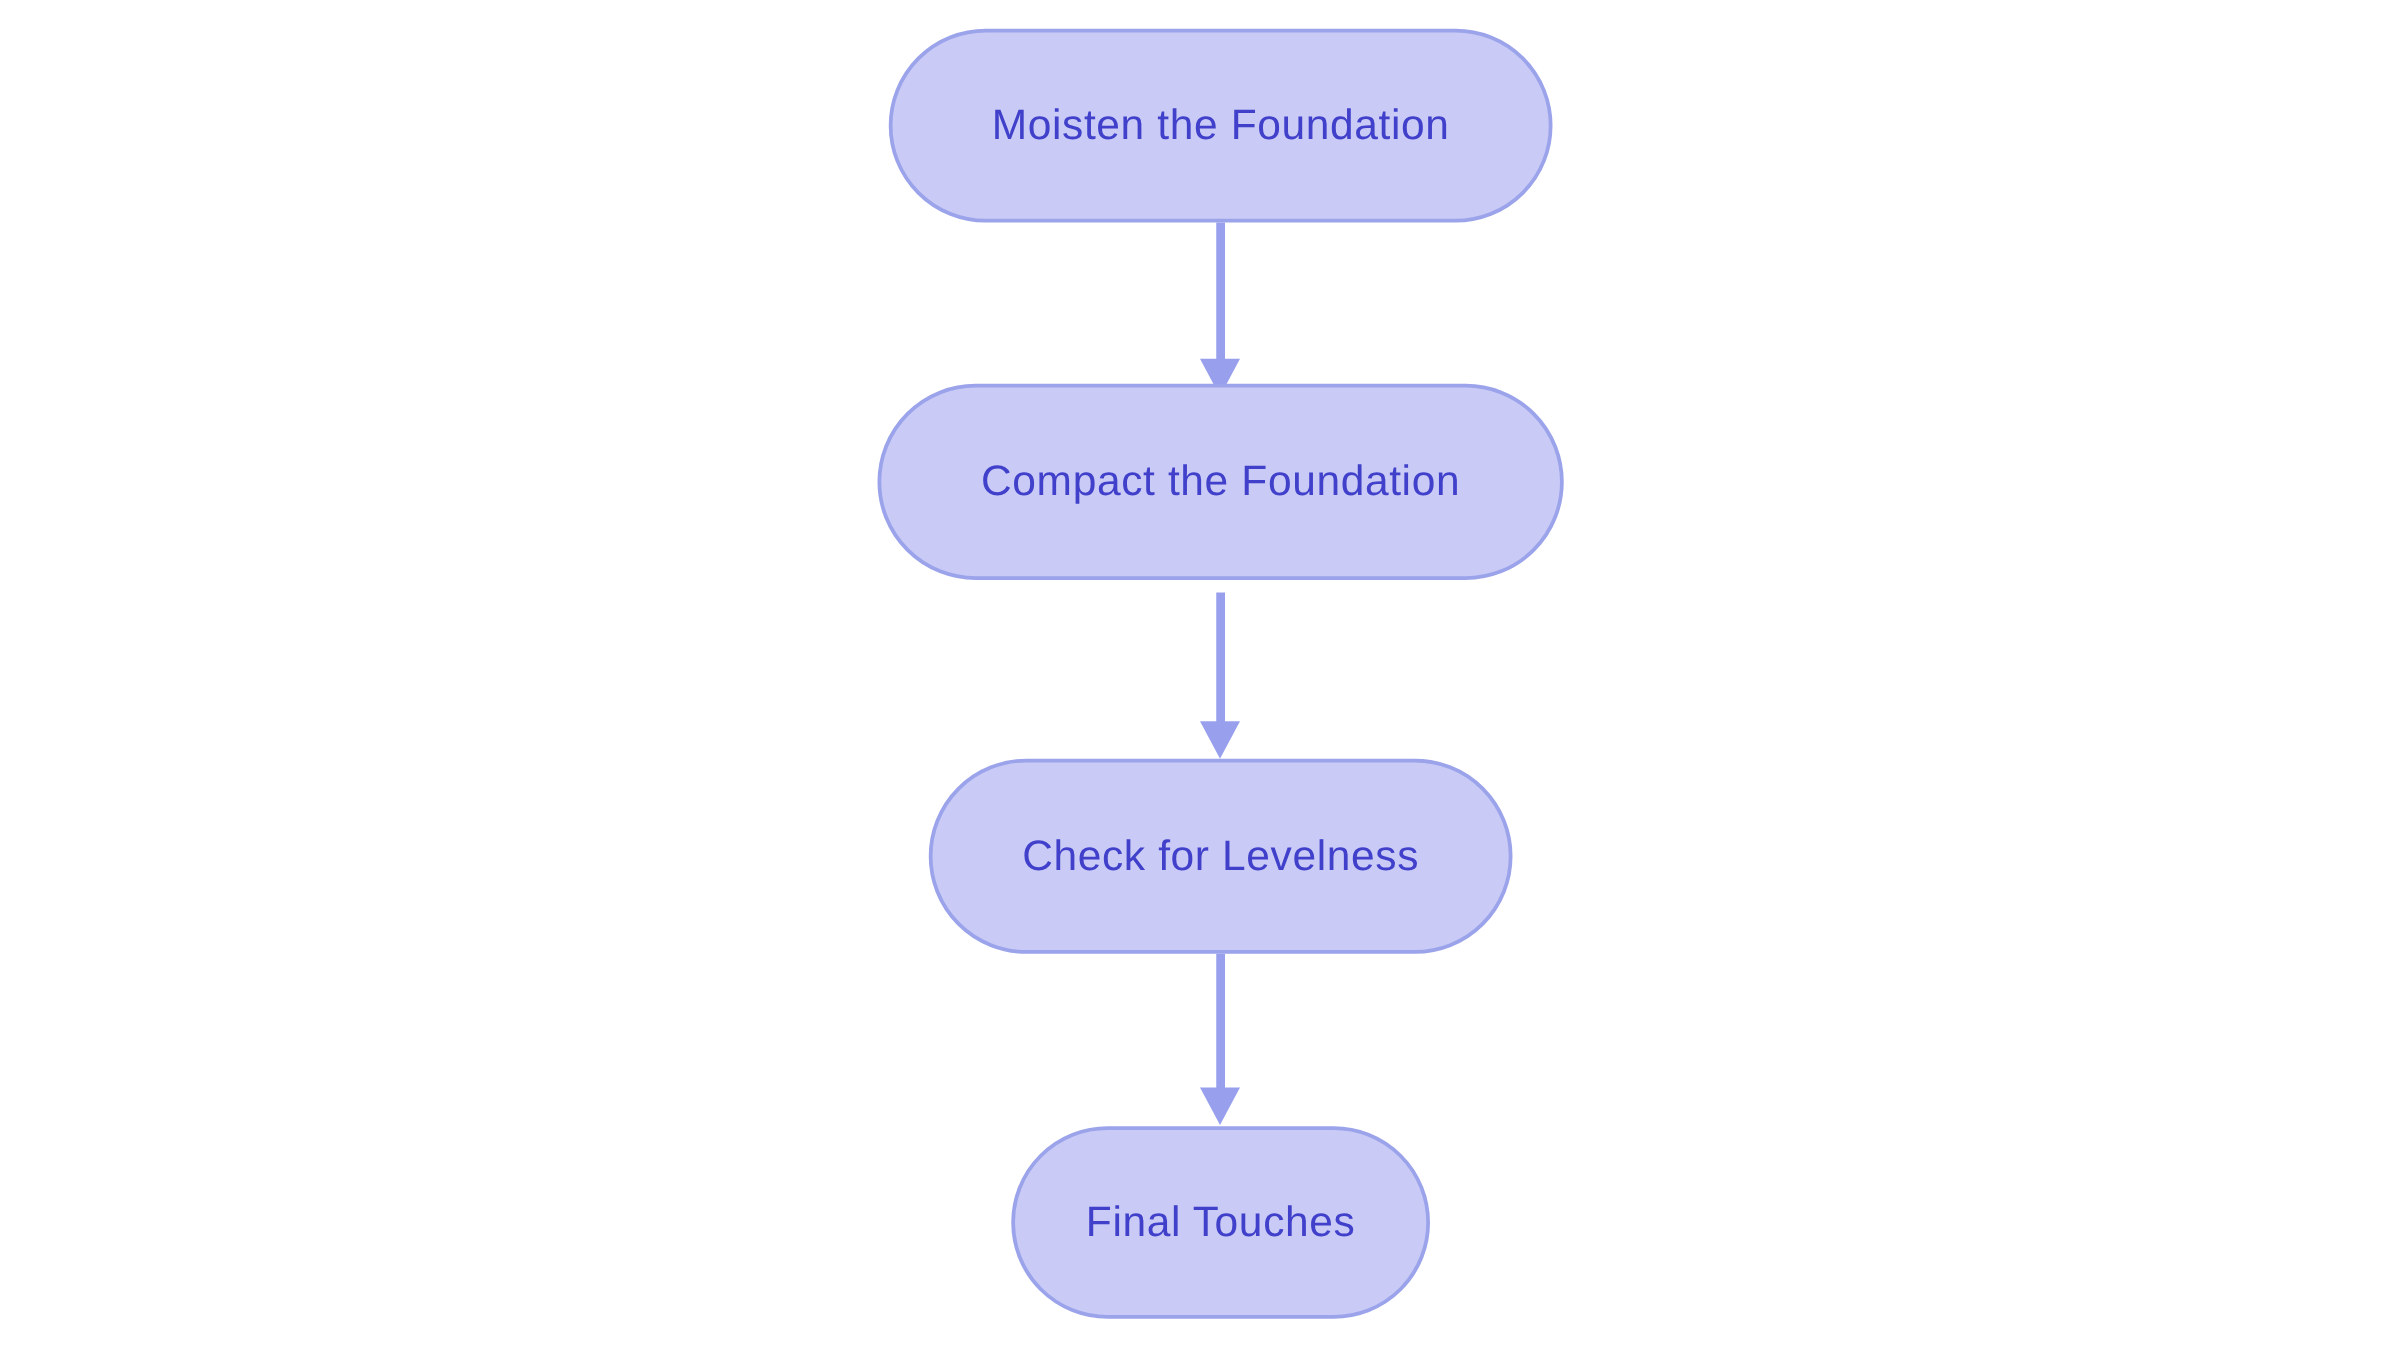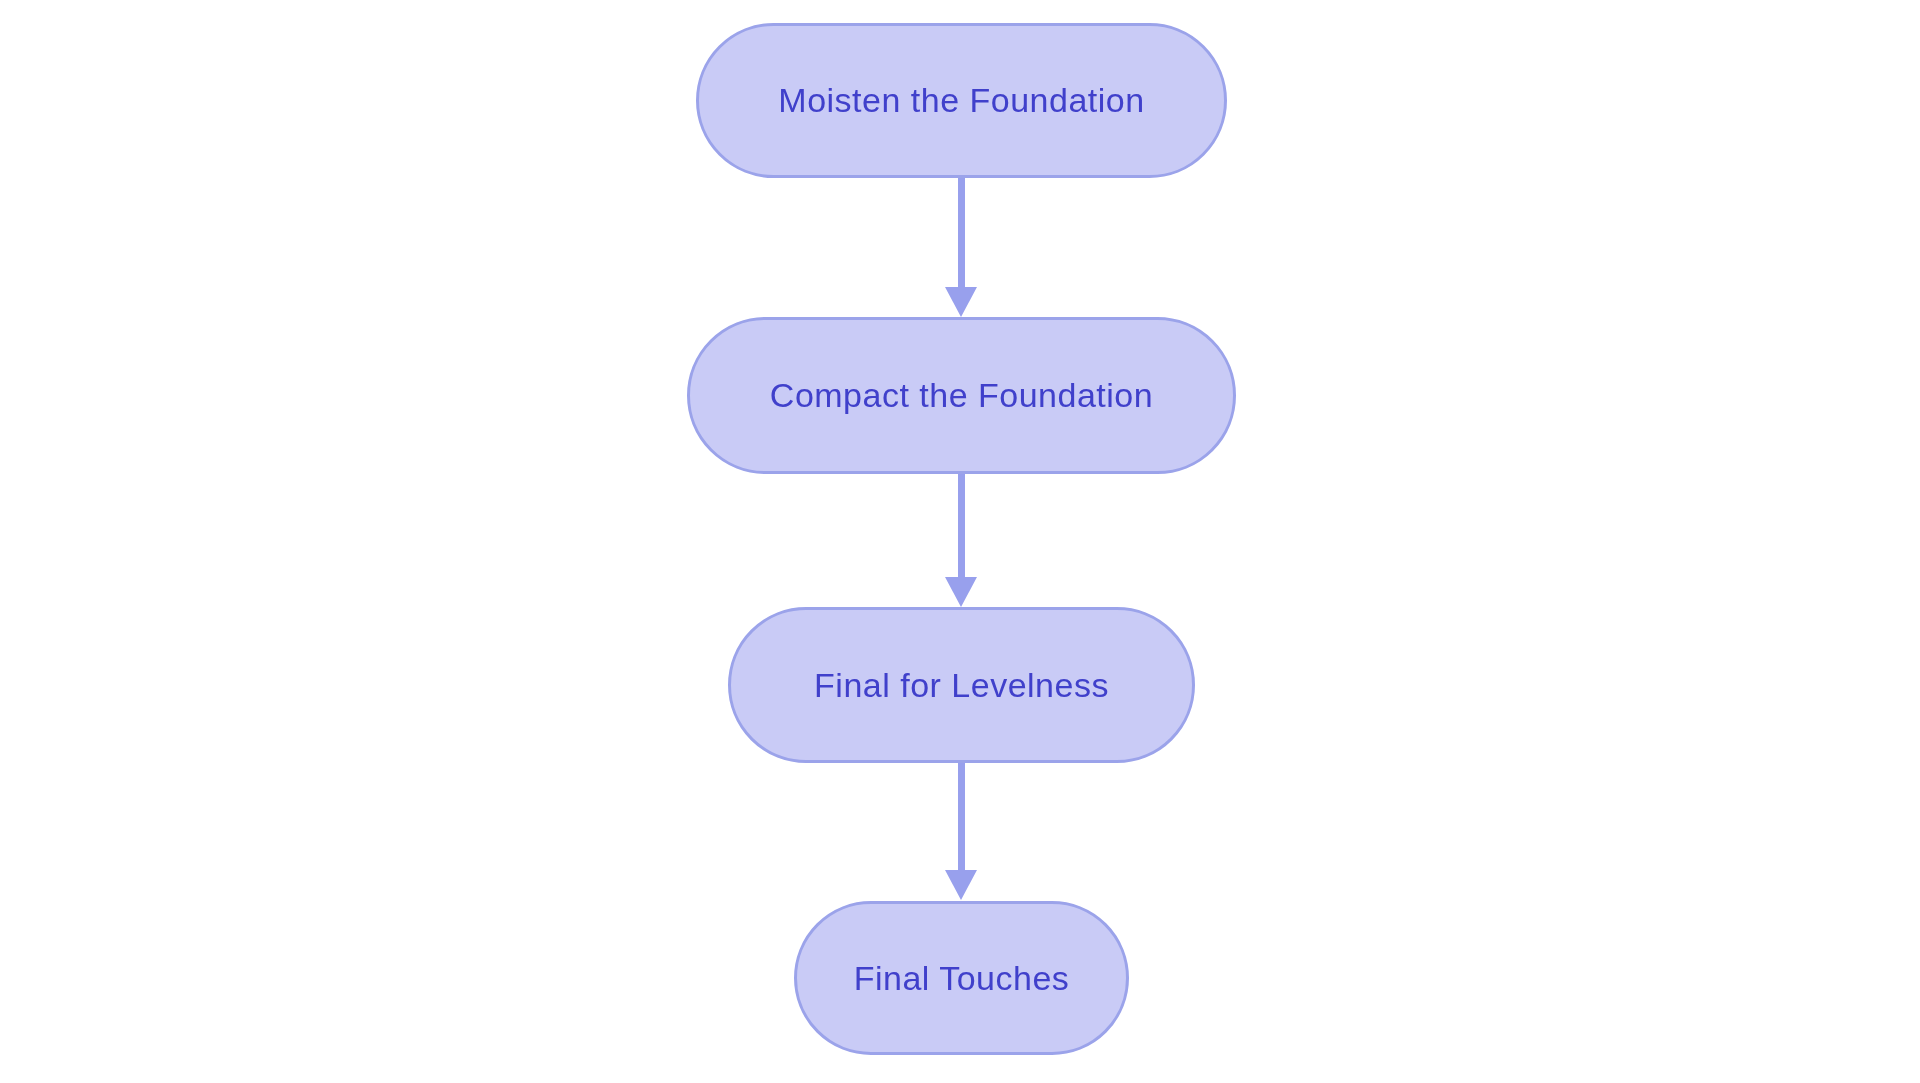--- a/index.html
+++ b/index.html
@@ -7,39 +7,40 @@
     padding: 0;
     background: #ffffff;
   }
   .canvas {
     position: relative;
     width: 1840px;
     height: 1083px;
     background: var(--background, #ffffff);
     overflow: hidden;
     font-family: "Liberation Sans", sans-serif;
+    margin-left: 15px;
   }
   .node {
     position: absolute;
     box-sizing: border-box;
     background: var(--node-fill, #c9cbf6);
     border: 3px solid var(--node-border, #9ba3ea);
     border-radius: 999px;
     display: flex;
     align-items: center;
     justify-content: center;
   }
   .node-label {
     color: var(--text, #4040cb);
     font-size: 34px;
     letter-spacing: 0.5px;
     white-space: nowrap;
   }
   .node-1 { left: 696px; top:  23px; width: 531px; height: 155px; }
-  .node-2 { left: 687px; top: 317px; width: 549px; height: 157px; justify-content: center; }
+  .node-2 { left: 687px; top: 307px; width: 549px; height: 157px; justify-content: center; }
   .node-3 { left: 728px; top: 607px; width: 467px; height: 156px; }
   .node-4 { left: 794px; top: 901px; width: 335px; height: 154px; text-align: right; }
 
   .arrow { position: absolute; }
   .arrow-line {
     position: absolute;
     left: 958px;
     width: 7px;
     background: var(--arrow, #98a0ed);
   }
@@ -76,21 +77,21 @@
   <div class="node node-2">
     <span class="node-label">Compact the Foundation</span>
   </div>
 
   <div class="arrow arrow-2">
     <div class="arrow-line"></div>
     <div class="arrow-head"></div>
   </div>
 
   <div class="node node-3">
-    <span class="node-label">Final for Levelness</span>
+    <span class="node-label">Check for Levelness</span>
   </div>
 
   <div class="arrow arrow-3">
     <div class="arrow-line"></div>
     <div class="arrow-head"></div>
   </div>
 
   <div class="node node-4">
     <span class="node-label">Final Touches</span>
   </div>

